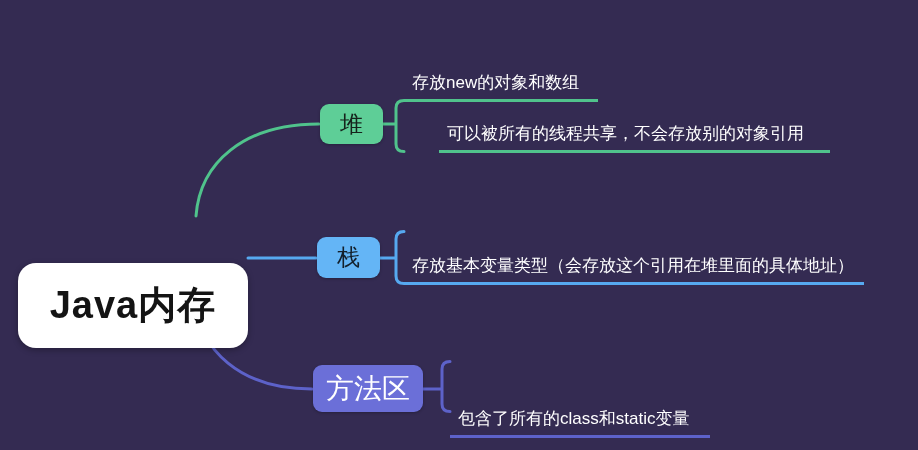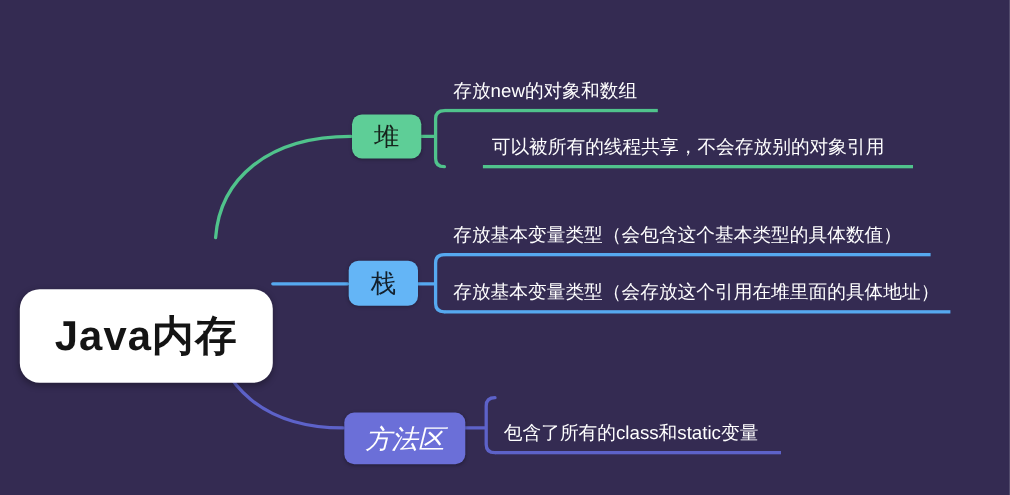--- a/index.html
+++ b/index.html
@@ -22,21 +22,21 @@
     cursor: pointer;
     margin-top: 48px;
   }
   .branch-topic {
     position: absolute; display: flex; align-items: center; justify-content: center;
     font-size: 23px; border-radius: 9px; cursor: pointer;
     box-shadow: 0 1px 3px rgba(0,0,0,0.25);
   }
   .branch-topic.heap   { left: 320px; top: 104px; width: 63px;  height: 40px; }
   .branch-topic.stack  { left: 317px; top: 237px; width: 63px;  height: 41px; }
-  .branch-topic.method { left: 313px; top: 375px; width: 110px; height: 47px; font-size: 24px; font-style: italic; }
+  .branch-topic.method { left: 313px; top: 365px; width: 110px; height: 47px; font-size: 28px; }
   .child-topic {
     position: absolute; box-sizing: border-box; height: 37px;
     padding: 5px 8px 4px 8px; line-height: 26px; font-size: 17px;
     border-bottom: 3px solid; white-space: nowrap; cursor: pointer;
   }
   .ct-h1 { left: 404px; top: 65px;  width: 194px; }
   .ct-h2 { left: 404px; top: 116px; width: 391px; }
   .ct-s1 { left: 404px; top: 196px; width: 442px; }
   .ct-s2 { left: 404px; top: 248px; width: 460px; }
   .ct-m1 { left: 450px; top: 326px; width: 175px; }
@@ -61,20 +61,19 @@
   <div class="branch-topic heap" style="background: rgb(94, 206, 151); color: rgb(22, 35, 28);">堆</div>
 
   <div class="branch-topic stack" style="background: rgb(100, 181, 246); color: rgb(19, 32, 44);">栈</div>
 
   <div class="branch-topic method" style="background: rgb(107, 111, 216); color: rgb(255, 255, 255);">方法区</div>
 
   <div class="child-topic ct-h1" style="border-bottom-color: rgb(80, 195, 140); color: rgb(255, 255, 255);">存放new的对象和数组</div>
 
   <div class="child-topic ct-h2" style="border-bottom-color: rgb(80, 195, 140); color: rgb(255, 255, 255); margin-left: 35px;">可以被所有的线程共享，不会存放别的对象引用</div>
 
-  <div class="child-topic ct-s1" style="border-bottom-color: rgb(86, 169, 240); color: rgb(255, 255, 255);">存放基本变量类型（会包含这个基本类型的具体数值）</div>
 
   <div class="child-topic ct-s2" style="border-bottom-color: rgb(86, 169, 240); color: rgb(255, 255, 255);">存放基本变量类型（会存放这个引用在堆里面的具体地址）</div>
 
 
-  <div class="child-topic ct-m2" style="border-bottom-color: rgb(93, 98, 201); color: rgb(255, 255, 255);">包含了所有的class和static变量</div>
+  <div class="child-topic ct-m2" style="border-bottom-color: rgb(93, 98, 201); color: rgb(255, 255, 255); margin-top: 25px;">包含了所有的class和static变量</div>
 
 </div>
 
 </body></html>

